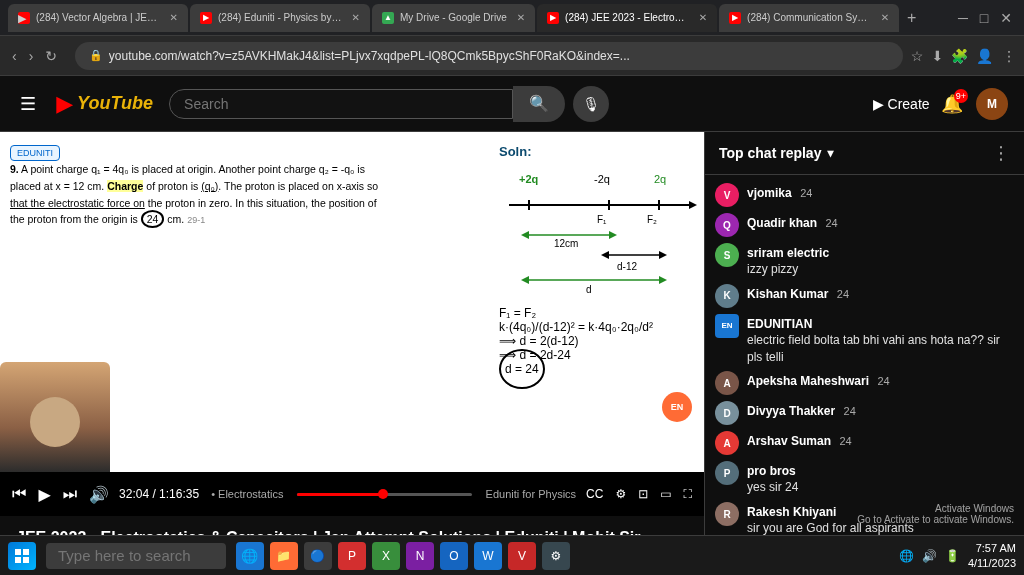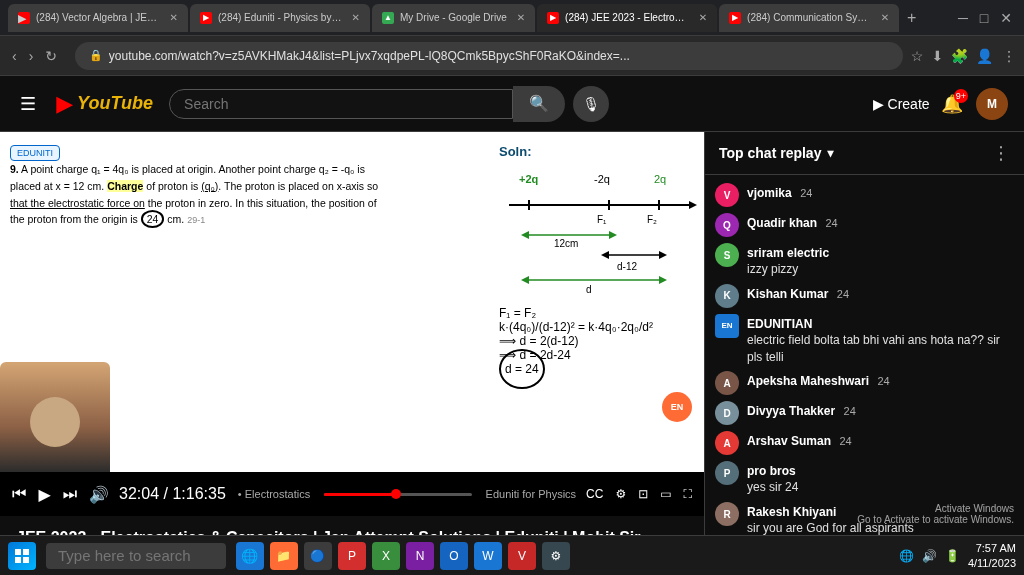--- a/index.html
+++ b/index.html
@@ -248,21 +248,21 @@
           
           <div style="position:absolute;bottom:50px;right:12px;background:#ff6b35;border-radius:50%;width:30px;height:30px;display:flex;align-items:center;justify-content:center;font-size:9px;font-weight:700;color:#fff;">EN</div>
         </div>
       </div>
 
       <div class="controls-bar">
         <button class="ctrl-btn">⏮</button>
         <button class="ctrl-btn">▶</button>
         <button class="ctrl-btn">⏭</button>
         <button class="ctrl-btn">🔊</button>
-        <span style="font-size:16px;color:#fff;white-space:nowrap;">
+        <span style="font-size:12px;color:#fff;white-space:nowrap;">
           <span>32:04</span> / <span>1:16:35</span>
         </span>
         <span style="font-size:11px;color:#aaa;margin-left:4px;">• <span>Electrostatics</span></span>
         <div style="flex:1;height:3px;background:#555;border-radius:2px;cursor:pointer;position:relative;margin:0 6px;">
           <div style="height:100%;background:#ff0000;border-radius:2px;width:49%;"></div>
           <div style="position:absolute;top:-4px;left:49%;width:10px;height:10px;background:#ff0000;border-radius:50%;transform:translateX(-50%);"></div>
         </div>
         <span style="font-size:11px;color:#aaa;">Eduniti for Physics</span>
         <button class="ctrl-btn" style="font-size:12px;">CC</button>
         <button class="ctrl-btn" style="font-size:12px;">⚙</button>

